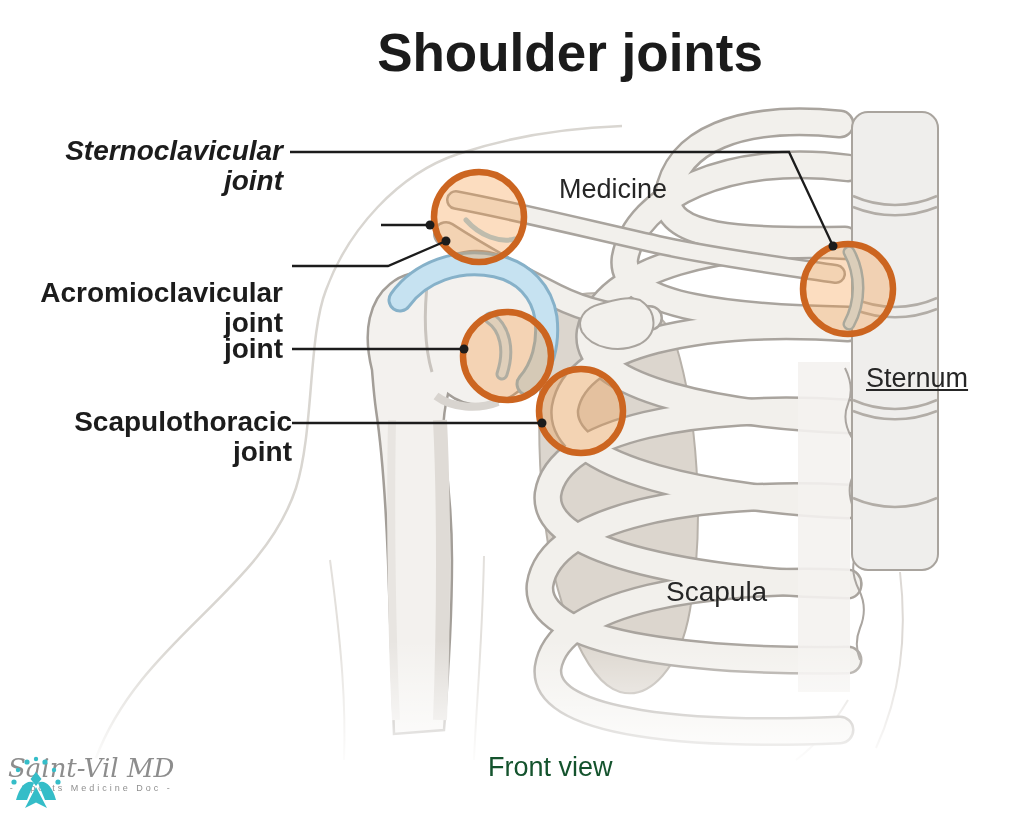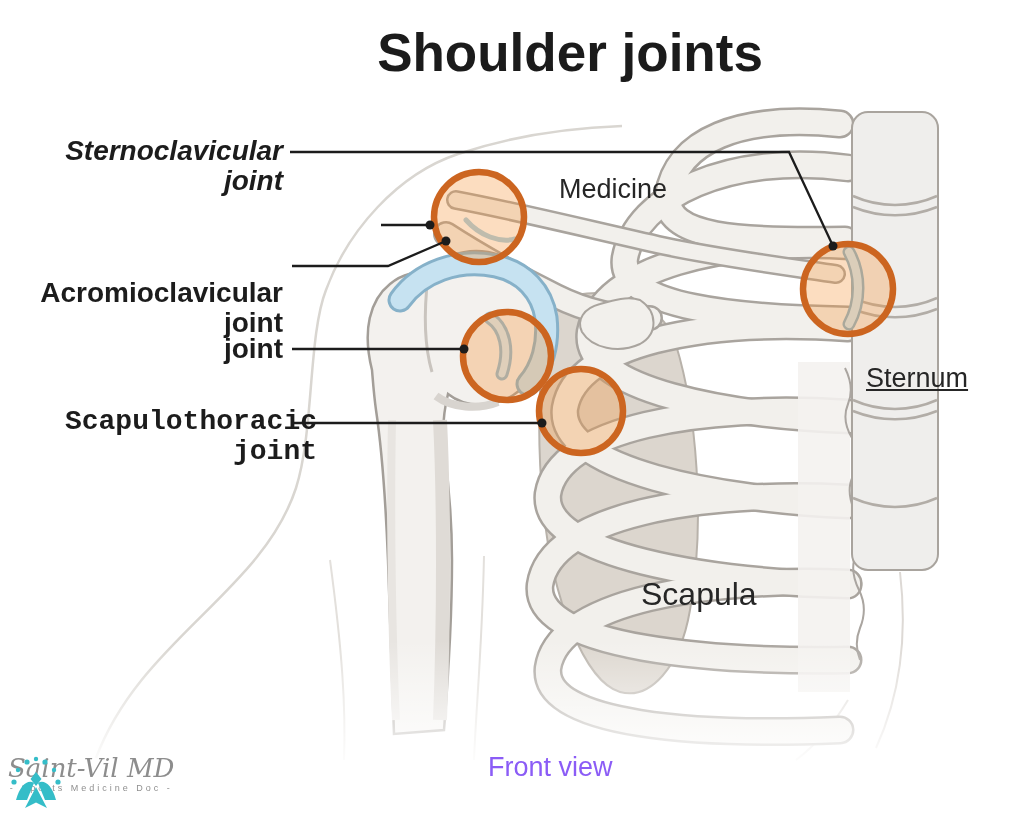--- a/index.html
+++ b/index.html
@@ -7,27 +7,27 @@
           font-family:"Liberation Sans",sans-serif;}
   svg{position:absolute;left:0;top:0;}
   .title{position:absolute;left:570px;top:22px;transform:translateX(-50%);
          font-size:53px;font-weight:bold;color:#1b1b1b;white-space:nowrap;letter-spacing:0px;}
   .jlabel{position:absolute;text-align:right;font-weight:bold;font-size:28px;line-height:30px;
           color:#1c1c1c;white-space:nowrap;}
   .blabel{position:absolute;font-size:27px;color:#262626;white-space:nowrap;}
   #lbl-scj{right:741px;top:136px;font-style:italic;}
   #lbl-acj{right:741px;top:250px;margin-top:28px;}
   #lbl-ghj{right:741px;top:334px;}
-  #lbl-stj{right:707px;top:407px;font-family:Liberation Mono, monospace;}
+  #lbl-stj{right:732px;top:407px;}
   #lbl-acromion{right:647px;top:209px;}
   #lbl-clavicle{left:559px;top:174px;}
   #lbl-sternum{left:866px;top:363px;text-decoration:underline;}
   #lbl-humerus{left:258px;top:526px;}
-  #lbl-scapula{left:641px;top:576px;font-size:32px;text-align:center;}
-  #lbl-frontview{left:488px;top:752px;color:#8b5cf6;}
+  #lbl-scapula{left:666px;top:576px;font-size:28px;text-align:center;}
+  #lbl-frontview{left:488px;top:752px;color:#14532d;}
   .logo{position:absolute;left:8px;top:754px;display:flex;align-items:center;gap:6px;justify-content:flex-end;}
   .logo-name{font-family:"DejaVu Serif",serif;font-style:italic;font-size:26px;color:#8d8d8d;
              white-space:nowrap;line-height:28px;}
   .logo-tagline{font-size:9px;letter-spacing:3px;color:#8f8f8f;text-align:center;margin-top:1px;
                 white-space:nowrap;}
 </style>
 </head>
 <body>
 
 <div class="canvas">

